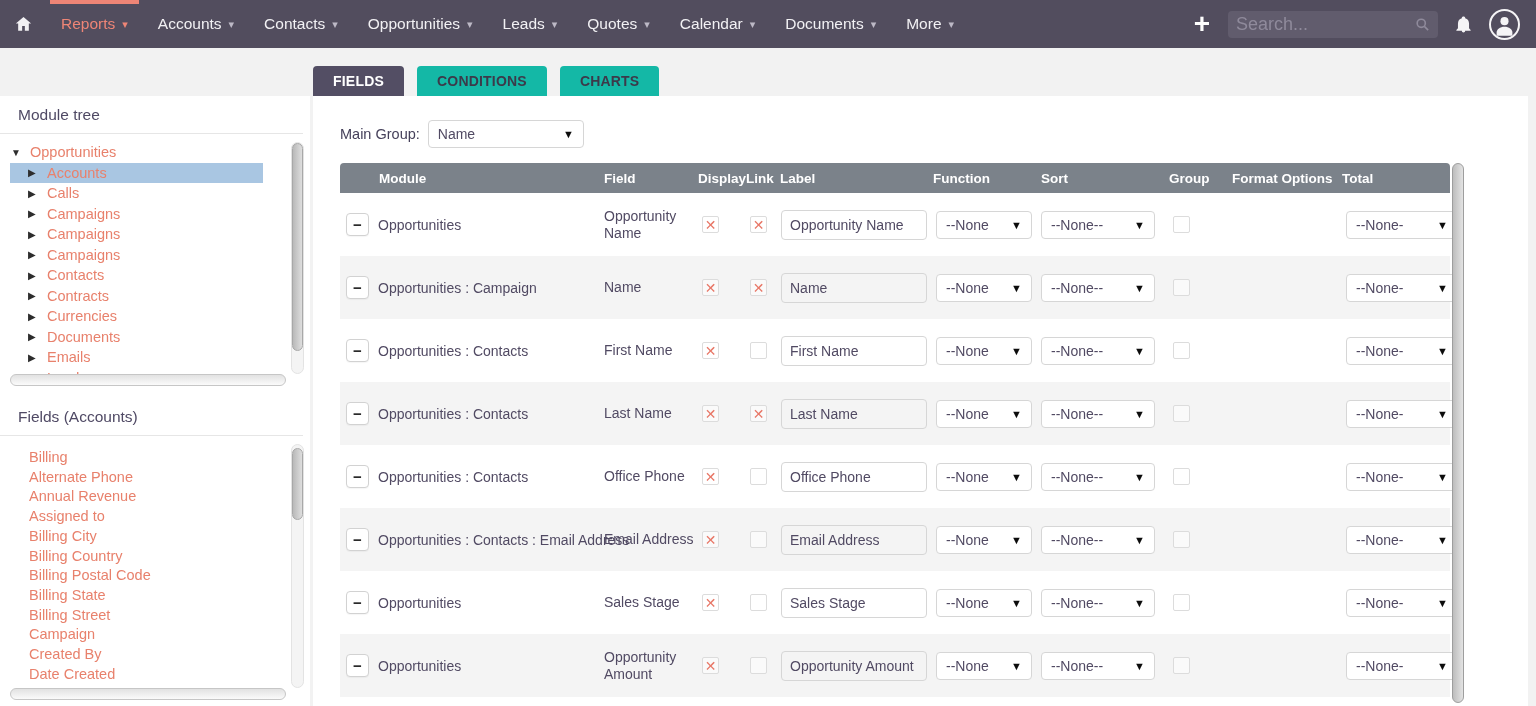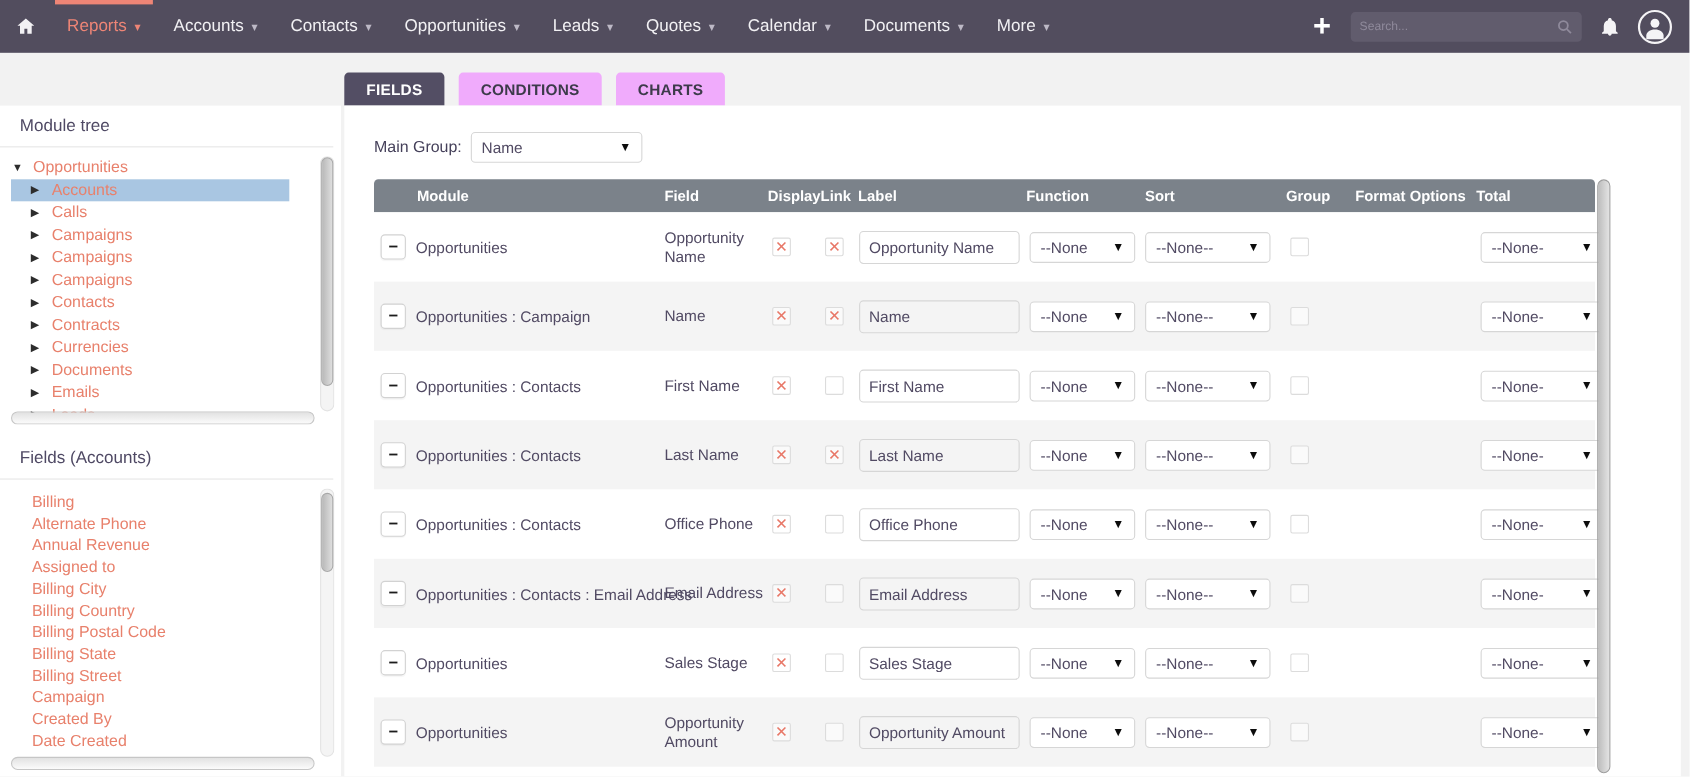--- a/index.html
+++ b/index.html
@@ -26,21 +26,21 @@
     content:""; position:absolute; top:0; left:4px; right:4px; height:4px; background:#ee8576;
   }
   .nav-right { margin-left:auto; display:flex; align-items:center; gap:16px; padding-right:16px; }
   .plus-btn { font-size:28px; font-weight:bold; color:#fff; line-height:1; cursor:pointer; padding:0 2px; }
   .search-box {
     width:210px; height:27px; background:#615c6d; border:none; border-radius:4px;
     display:flex; align-items:center; padding:0 8px; gap:6px;
   }
   .search-box input {
     flex:1; background:transparent; border:none; outline:none;
-    color:#e8e6ec; font-size:11px; font-family:inherit; min-width:0;
+    color:#e8e6ec; font-size:18px; font-family:inherit; min-width:0;
   }
   .search-box input::placeholder { color:#8f8a9b; }
   .avatar-circle {
     width:31px; height:31px; border-radius:50%; border:2px solid #f5f4f6;
     display:flex; align-items:center; justify-content:center; overflow:hidden; cursor:pointer;
   }
 
   
   .sidebar {
     position:absolute; top:96px; left:0; width:310px; height:610px; background:#fff;
@@ -68,21 +68,21 @@
   }
   .hscroll {
     position:absolute; left:0; bottom:0; height:12px; width:calc(100% - 18px);
     background:linear-gradient(to bottom,#e2e2e2,#fbfbfb); border:1px solid #c6c6c6; border-radius:7px;
   }
 
   
   .tabs { position:absolute; top:66px; left:313px; display:flex; gap:13px; }
   .tab {
     height:30px; padding:0 20px; display:flex; align-items:center;
-    background:#f0abfc; color:#3c3a4a; font-size:14px; font-weight:bold;
+    background:#14b8a6; color:#3c3a4a; font-size:14px; font-weight:bold;
     border-radius:4px 4px 0 0; letter-spacing:.2px; cursor:pointer;
   }
   .tab.active { background:#534e64; color:#fff; }
 
   
   .main-panel { position:absolute; top:96px; left:313px; width:1215px; height:610px; background:#fff; }
   .main-group-row { position:absolute; top:24px; left:27px; display:flex; align-items:center; gap:8px; font-size:14.5px; color:#45405a; }
   .select {
     background:#fff; border:1px solid #d6d6d6; border-radius:4px; height:28px;
     display:flex; align-items:center; justify-content:space-between;

